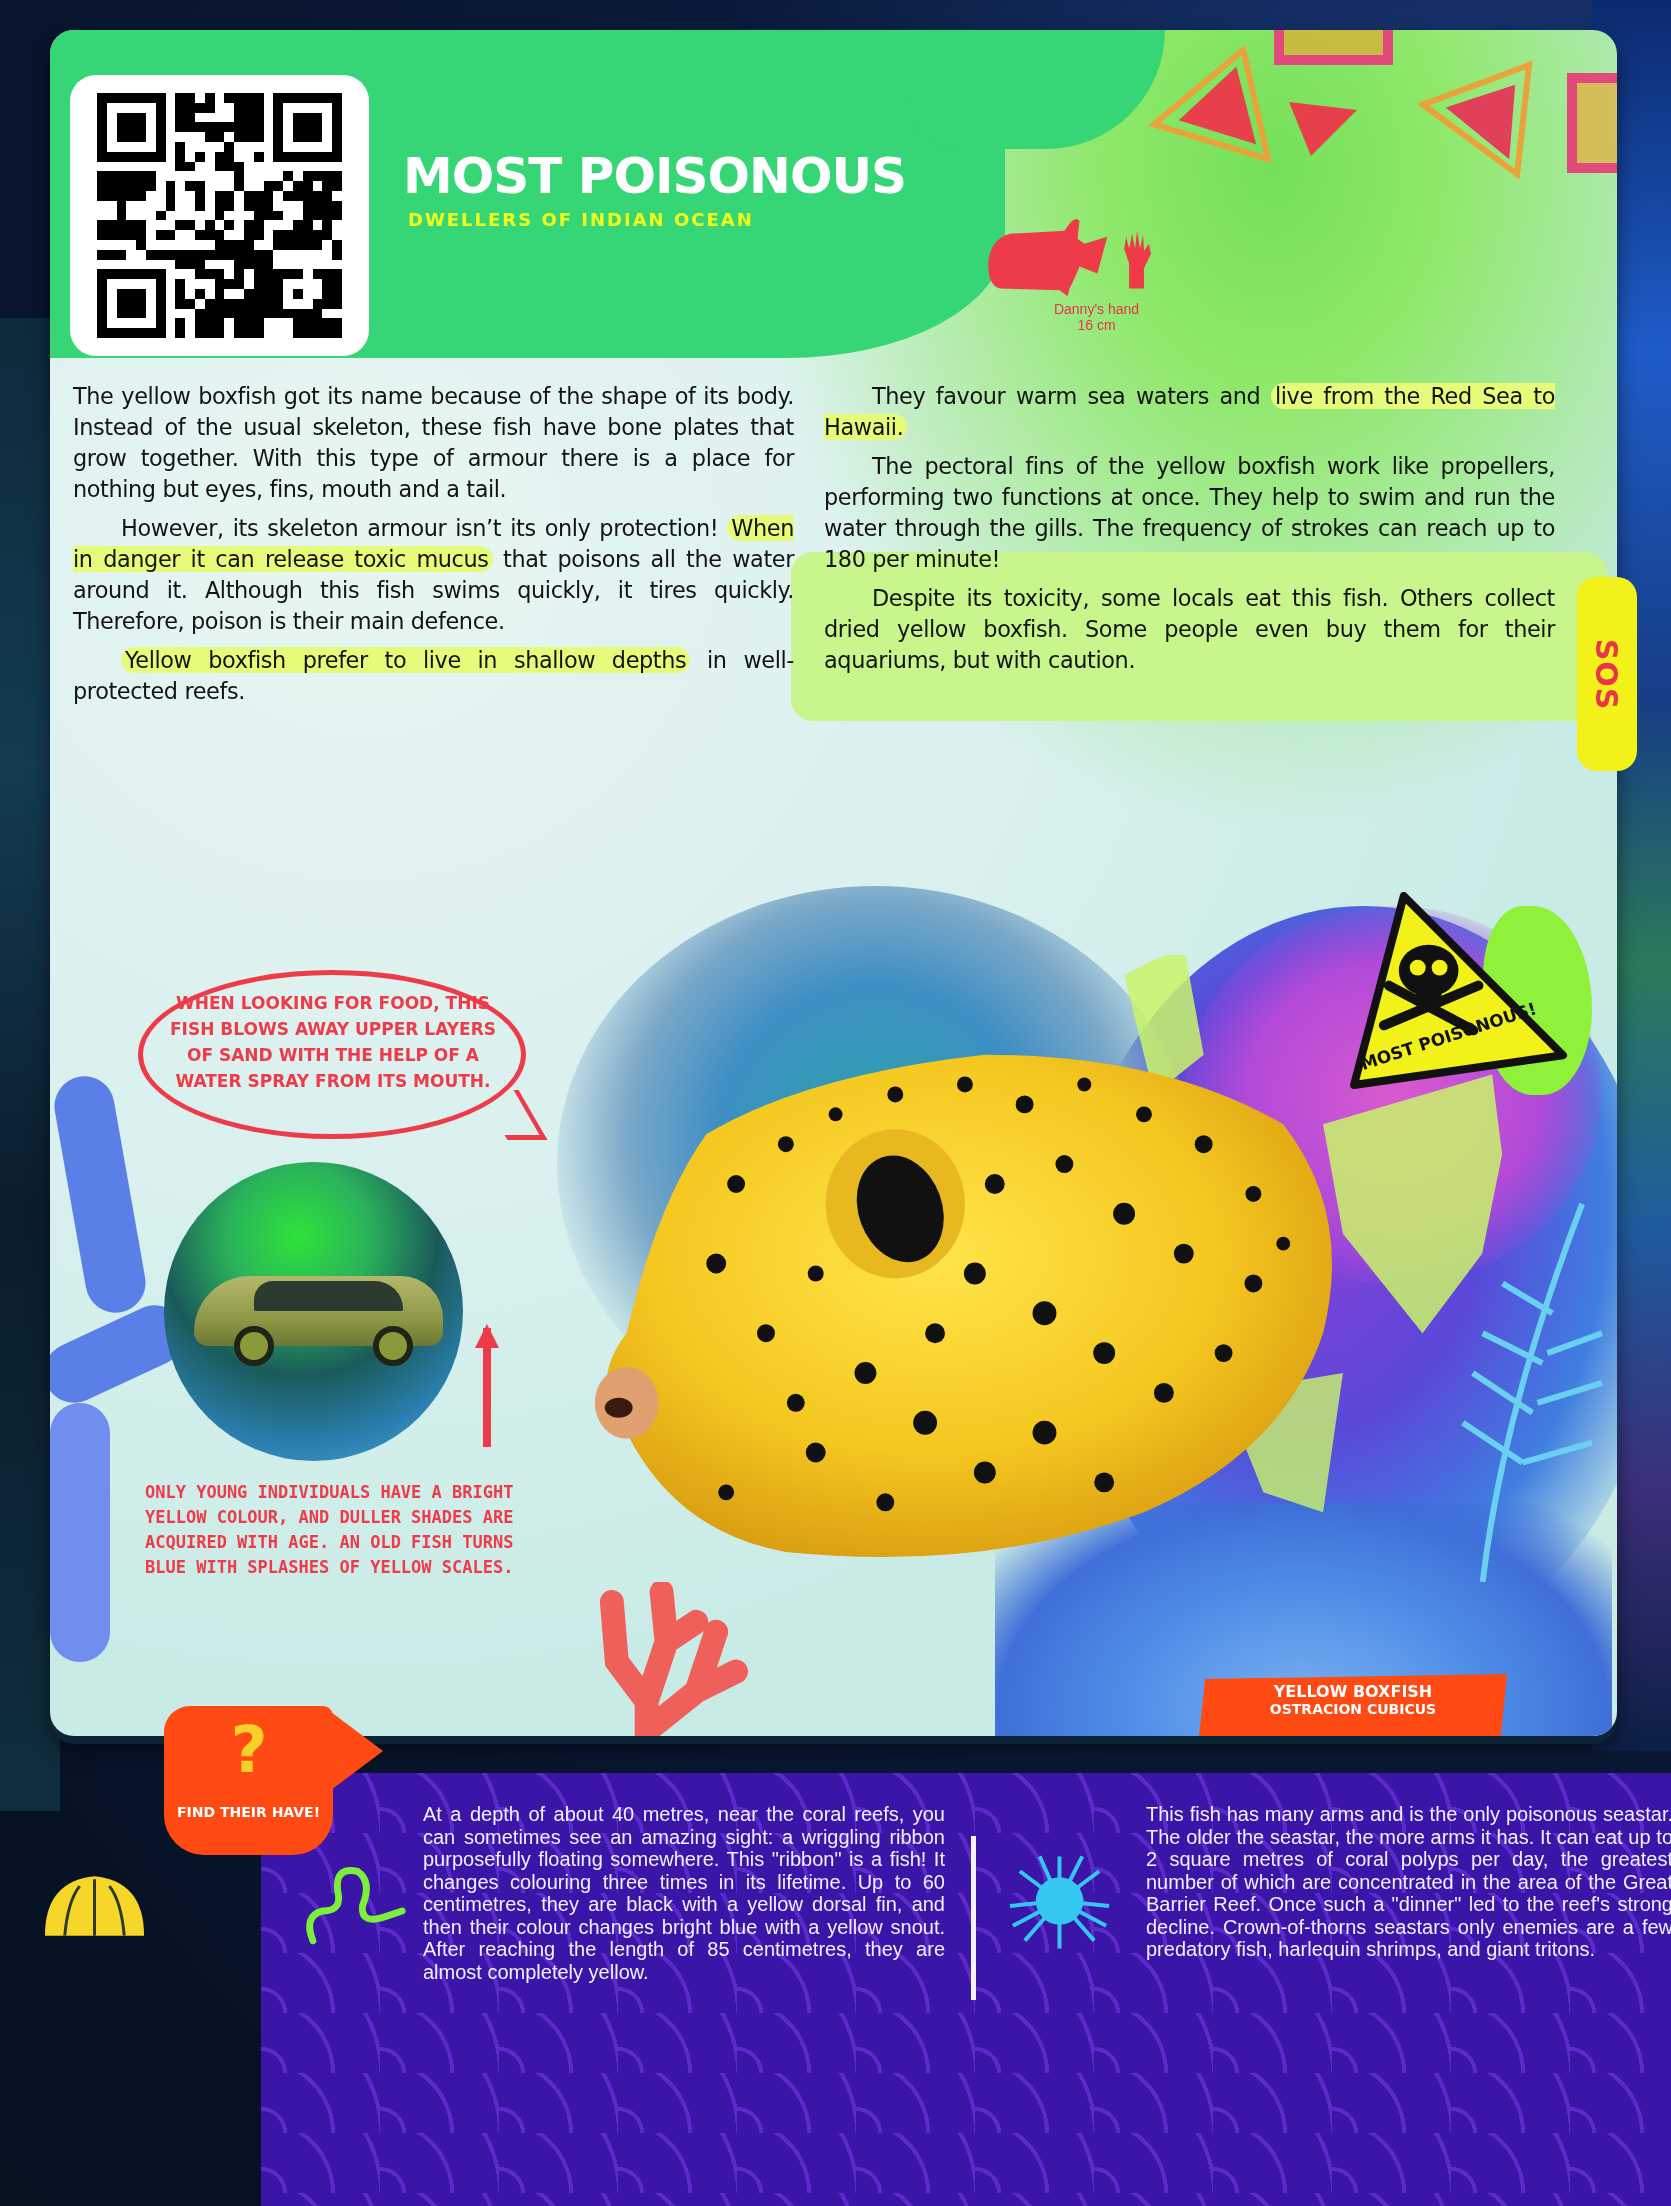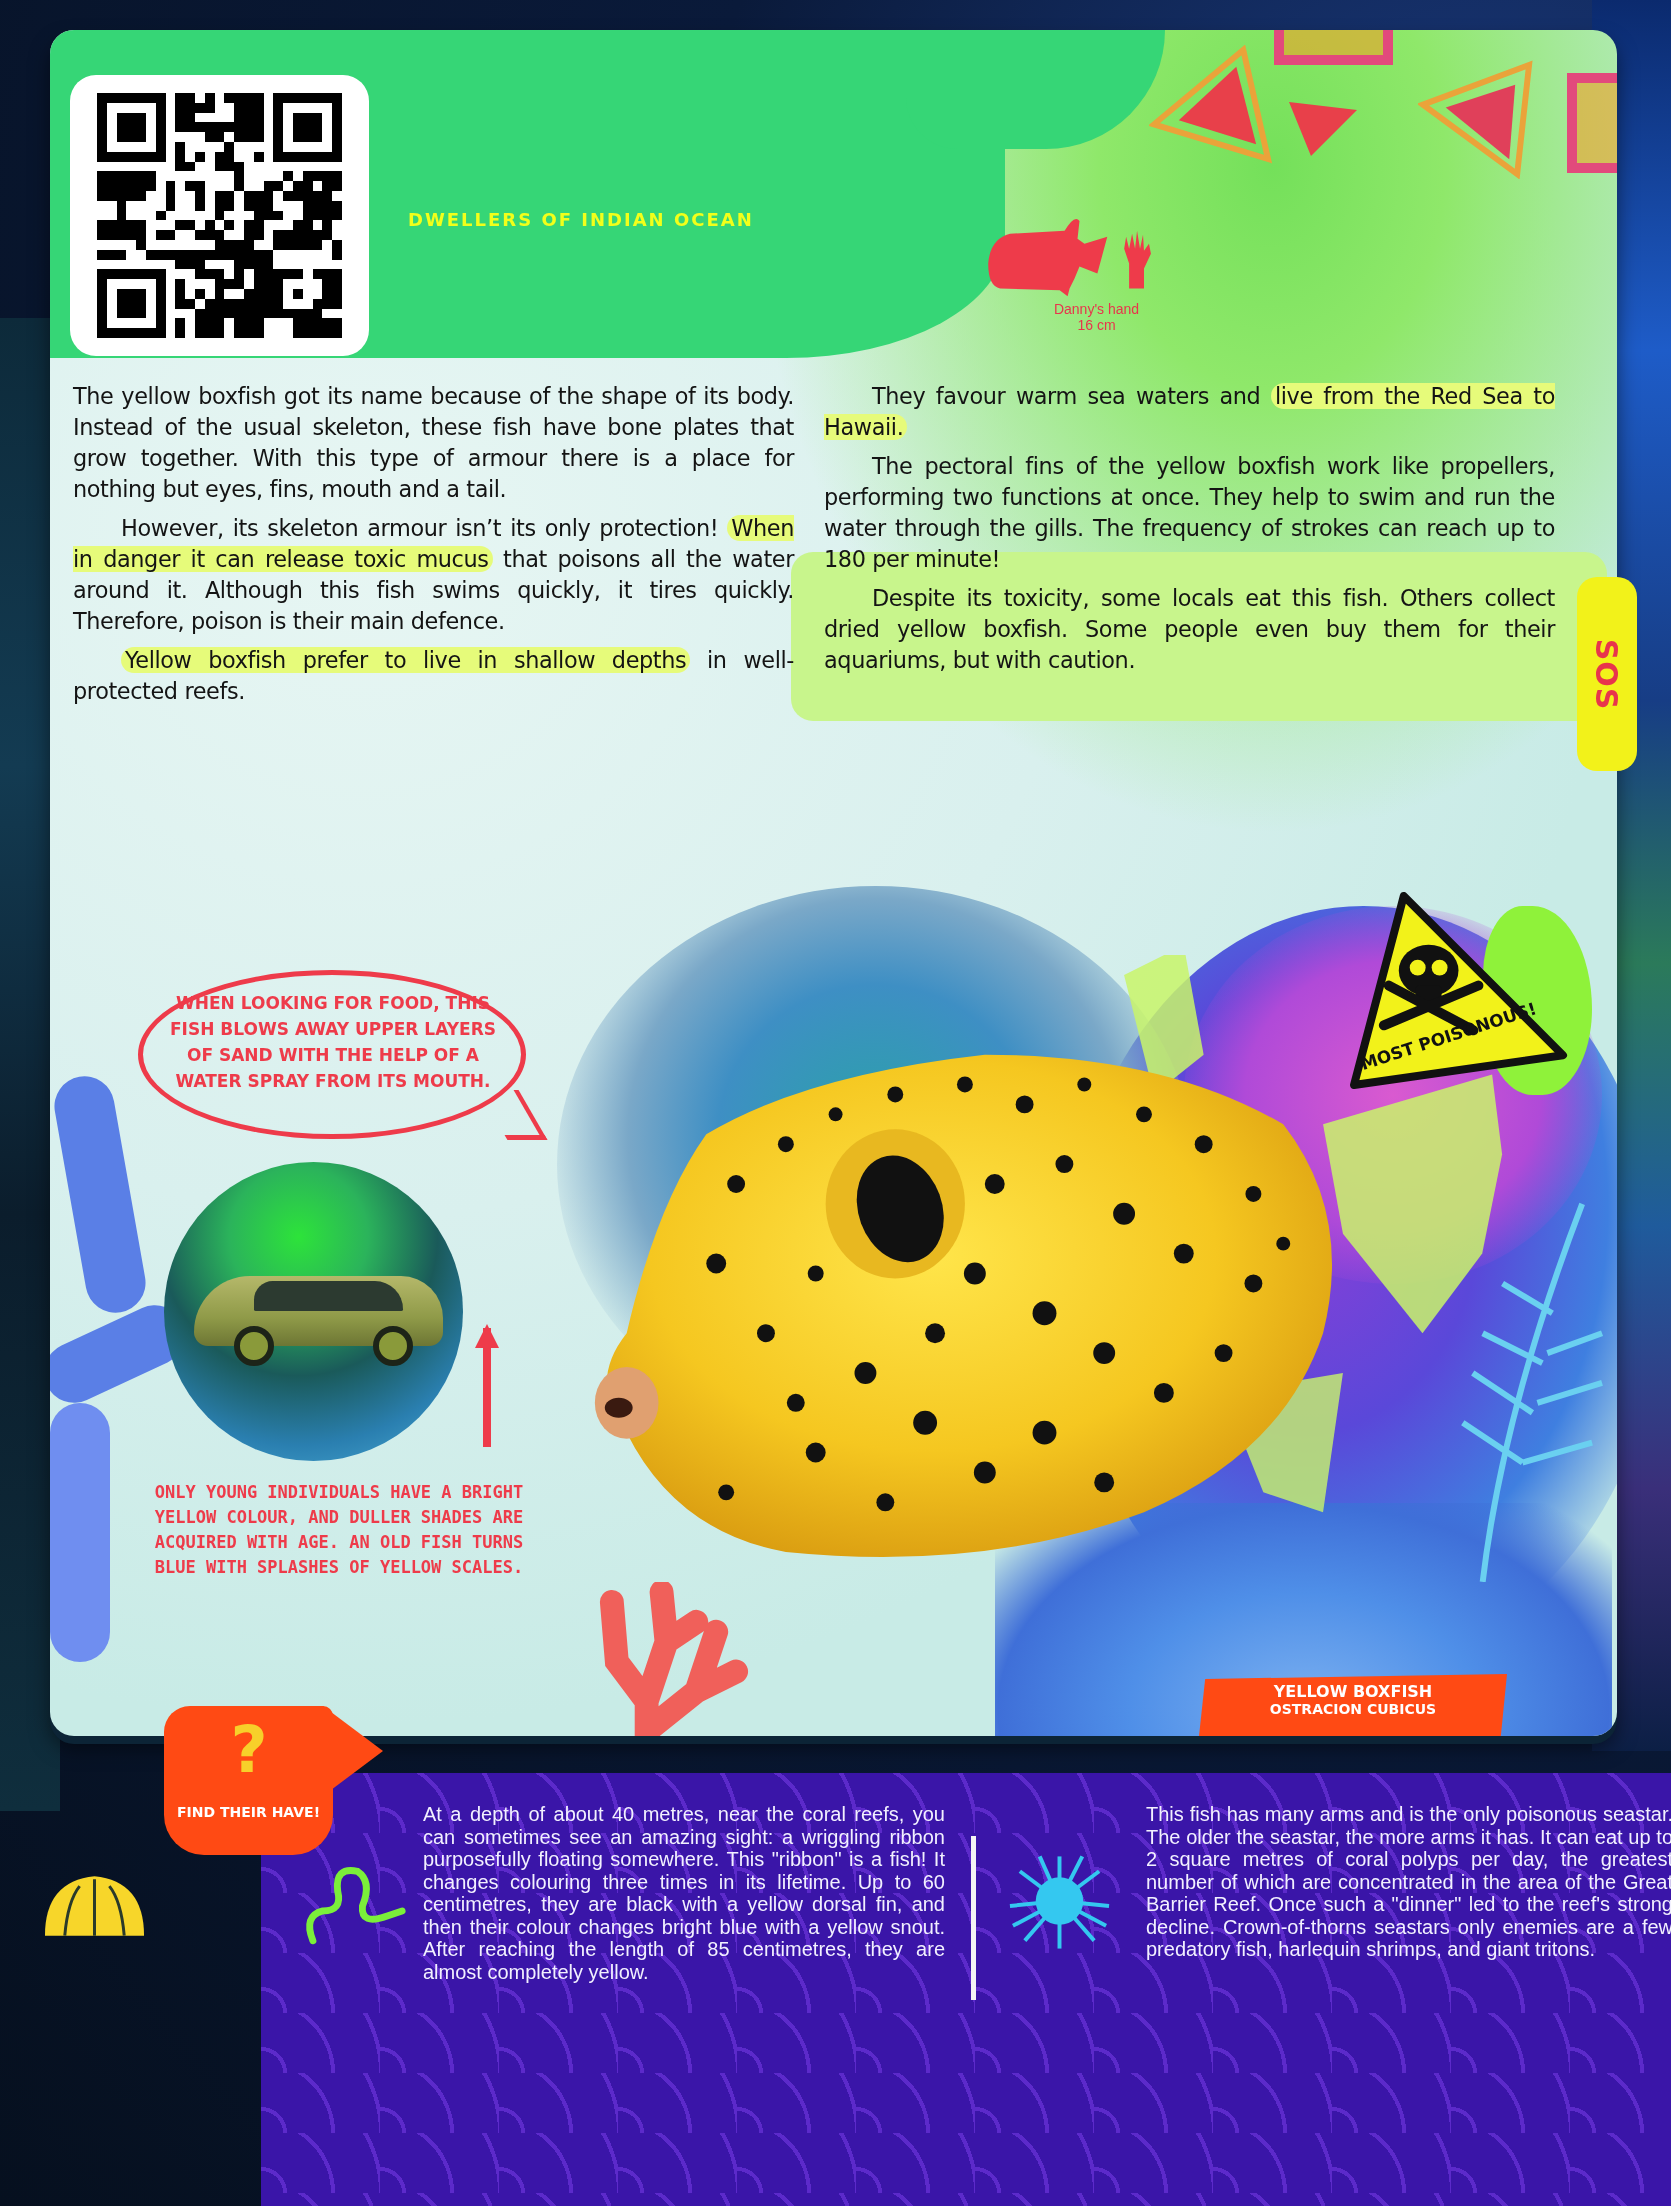--- a/index.html
+++ b/index.html
@@ -158,21 +158,21 @@
   }
   .wheel { position: absolute; width: 40px; height: 40px; border-radius: 50%; background: #8a9a3a; border: 6px solid #1d2418; }
   .arrow-up {
     position: absolute; left: 433px; top: 1298px; width: 8px; height: 119px; background: #ee3b4a;
   }
   .arrow-head {
     position: absolute; left: 425px; top: 1294px; width: 0; height: 0;
     border-left: 12px solid transparent; border-right: 12px solid transparent; border-bottom: 24px solid #ee3b4a;
   }
   .note-text {
-    position: absolute; left: 95px; top: 1450px; width: 388px; text-align: center;
+    position: absolute; left: 95px; top: 1450px; width: 388px; text-align: left;
     font-family: "DejaVu Sans Mono", monospace; font-weight: bold;
     font-size: 17px; line-height: 25px; color: #ee3b4a;
   }
   
   .species-label {
     position: absolute; left: 1149px; top: 1644px; width: 308px; height: 62px;
     background: #ff4a14; clip-path: polygon(2% 8%, 100% 0, 98% 100%, 0 100%);
     text-align: center; color: #fff; font-family: "DejaVu Sans", sans-serif; font-weight: bold;
   }
   .species-label .name { font-size: 16px; padding-top: 8px; }
@@ -317,20 +317,21 @@
         <rect x="8" y="23" width="1" height="2"></rect>
           <rect x="10" y="23" width="3" height="2"></rect>
           <rect x="14" y="23" width="3" height="2"></rect>
           <rect x="20" y="23" width="5" height="2"></rect>
       </g>
       <rect x="19" y="19" width="3" height="3" fill="#fff"></rect>
         <rect x="20" y="20" width="1" height="1" fill="#000"></rect>
     </svg>
   </div>
 
+  <div class="title">MOST POISONOUS</div>
   <div class="subtitle">DWELLERS OF INDIAN OCEAN</div>
 
   <svg class="size-compare" viewBox="0 0 200 130">
     <path d="M8 55 Q10 30 30 25 L85 22 Q95 5 100 12 L98 30 L105 35 L128 28 L118 65 L100 58 L95 70 L90 80 L88 88 L80 82 L20 80 Q8 78 8 55Z" fill="#ee3b4a"></path>
     <g>
       <path d="M150 80 L150 55 L145 40 L147 28 L150 40 L153 25 L156 40 L158 22 L161 40 L164 26 L165 42 L170 35 L172 45 L165 60 L165 80Z" fill="#ee3b4a"></path>
     </g>
   </svg>
   <div class="size-label">
     <div>Danny's hand</div>

